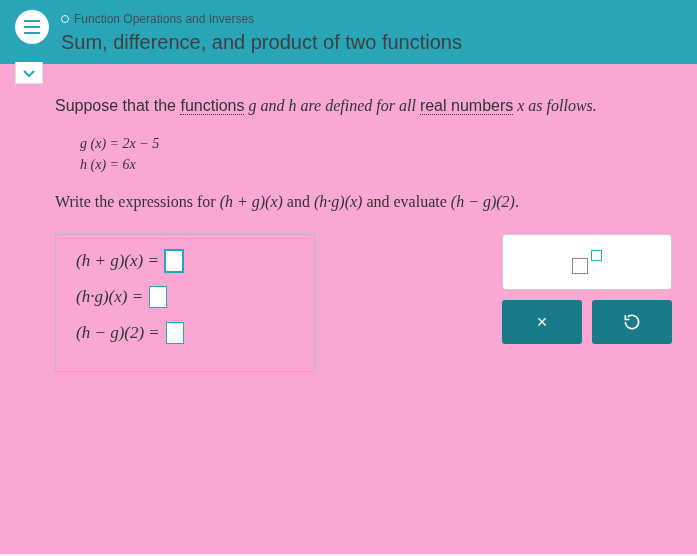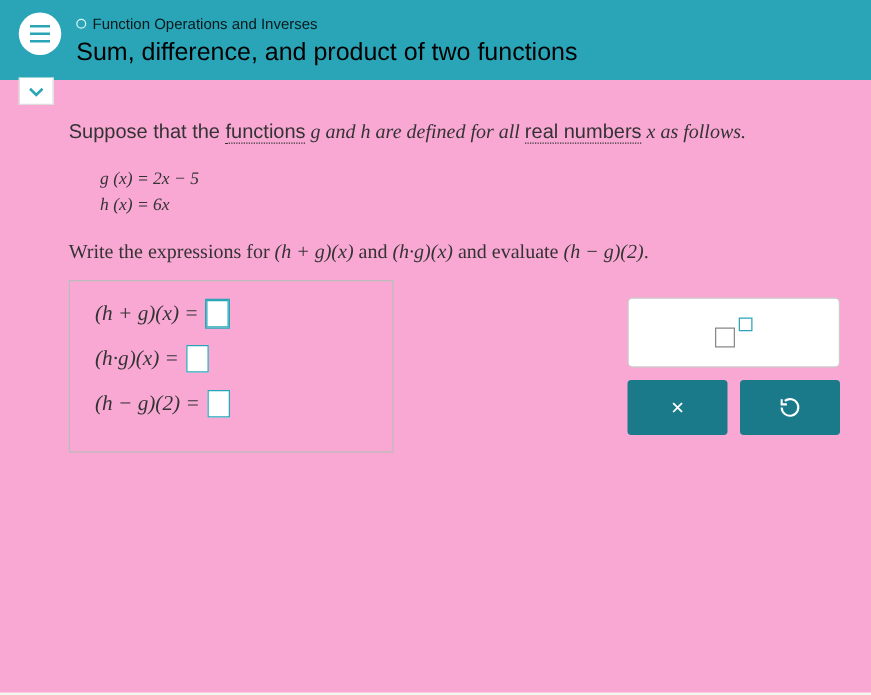--- a/index.html
+++ b/index.html
@@ -1,35 +1,35 @@
 <!DOCTYPE html>
 <html><head>
 <meta charset="utf-8">
 <style>
 * { box-sizing: border-box; margin: 0; padding: 0; }
 body { font-family: Arial, sans-serif; background: #f5f5f0; width: 697px; height: 556px; overflow: hidden; }
 
 .header { background: #2aa5b8; padding: 10px 15px; display: flex; align-items: flex-start; gap: 12px; position: relative; }
 .menu-btn { width: 34px; height: 34px; background: #fff; border-radius: 50%; display: flex; flex-direction: column; justify-content: center; align-items: center; gap: 4px; flex-shrink: 0; }
 .menu-btn span { width: 16px; height: 2px; background: #2aa5b8; }
-.header-text { color: #000000; padding-top: 2px; }
+.header-text { color: #404040; padding-top: 2px; }
 .topic { font-size: 12px; opacity: 0.85; display: flex; align-items: center; gap: 5px; }
 .topic-dot { width: 8px; height: 8px; border: 1.5px solid #fff; border-radius: 50%; display: inline-block; }
 .subtopic { font-size: 20px; margin-top: 5px; }
 
 .chev-wrap { position: absolute; left: 15px; top: 62px; width: 28px; height: 22px; background: #fff; border: 1px solid #ddd; border-top: none; display: flex; align-items: center; justify-content: center; z-index: 5; }
 .chev-wrap svg { width: 14px; height: 10px; }
 
 .content { background: #f9a8d4; margin: 0; padding: 30px 25px 20px 55px; font-size: 16px; color: #333; min-height: 490px; }
 .prompt { margin-bottom: 15px; line-height: 1.5; }
 .ul { border-bottom: 1px dotted #333; }
 .eqblock { margin-left: 25px; margin-bottom: 15px; font-family: 'Times New Roman', serif; font-style: italic; font-size: 14px; line-height: 1.5; }
-.instruct { margin-bottom: 10px; line-height: 1.5; font-family: 'Times New Roman', serif; }
+.instruct { margin-bottom: 20px; line-height: 1.5; font-family: 'Times New Roman', serif; }
 
-.work-area { display: flex; gap: 20px; align-items: center; }
+.work-area { display: flex; gap: 20px; align-items: flex-start; }
 .answer-box { border: 1px solid #bbb; padding: 15px 20px; font-family: 'Times New Roman', serif; font-style: italic; font-size: 17px; min-width: 260px; }
 .answer-row { display: flex; align-items: center; gap: 6px; margin-bottom: 14px; }
 .answer-row:last-child { margin-bottom: 12px; }
 .input-box { width: 18px; height: 22px; border: 1px solid #2aa5b8; background: #fff; display: inline-block; }
 .input-box.active { box-shadow: 0 0 0 1px #2aa5b8; }
 
 .tool-panel { display: flex; flex-direction: column; gap: 10px; margin-left: auto; }
 .sup-tool { border: 1px solid #ccc; border-radius: 4px; padding: 15px 20px; background: #fff; display: flex; justify-content: center; align-items: center; min-width: 170px; }
 .sup-glyph { position: relative; width: 30px; height: 24px; }
 .sup-base { position: absolute; left: 0; bottom: 0; width: 16px; height: 16px; border: 1px solid #888; }

